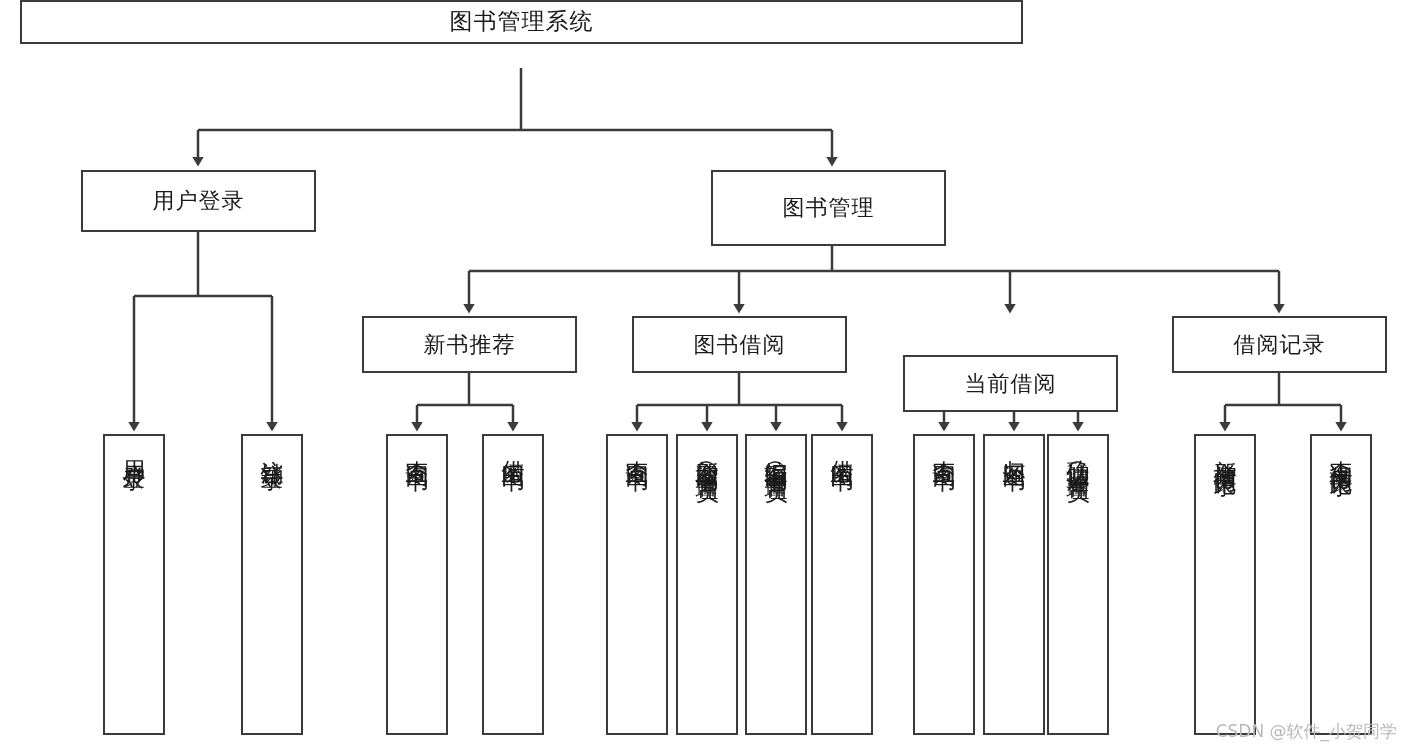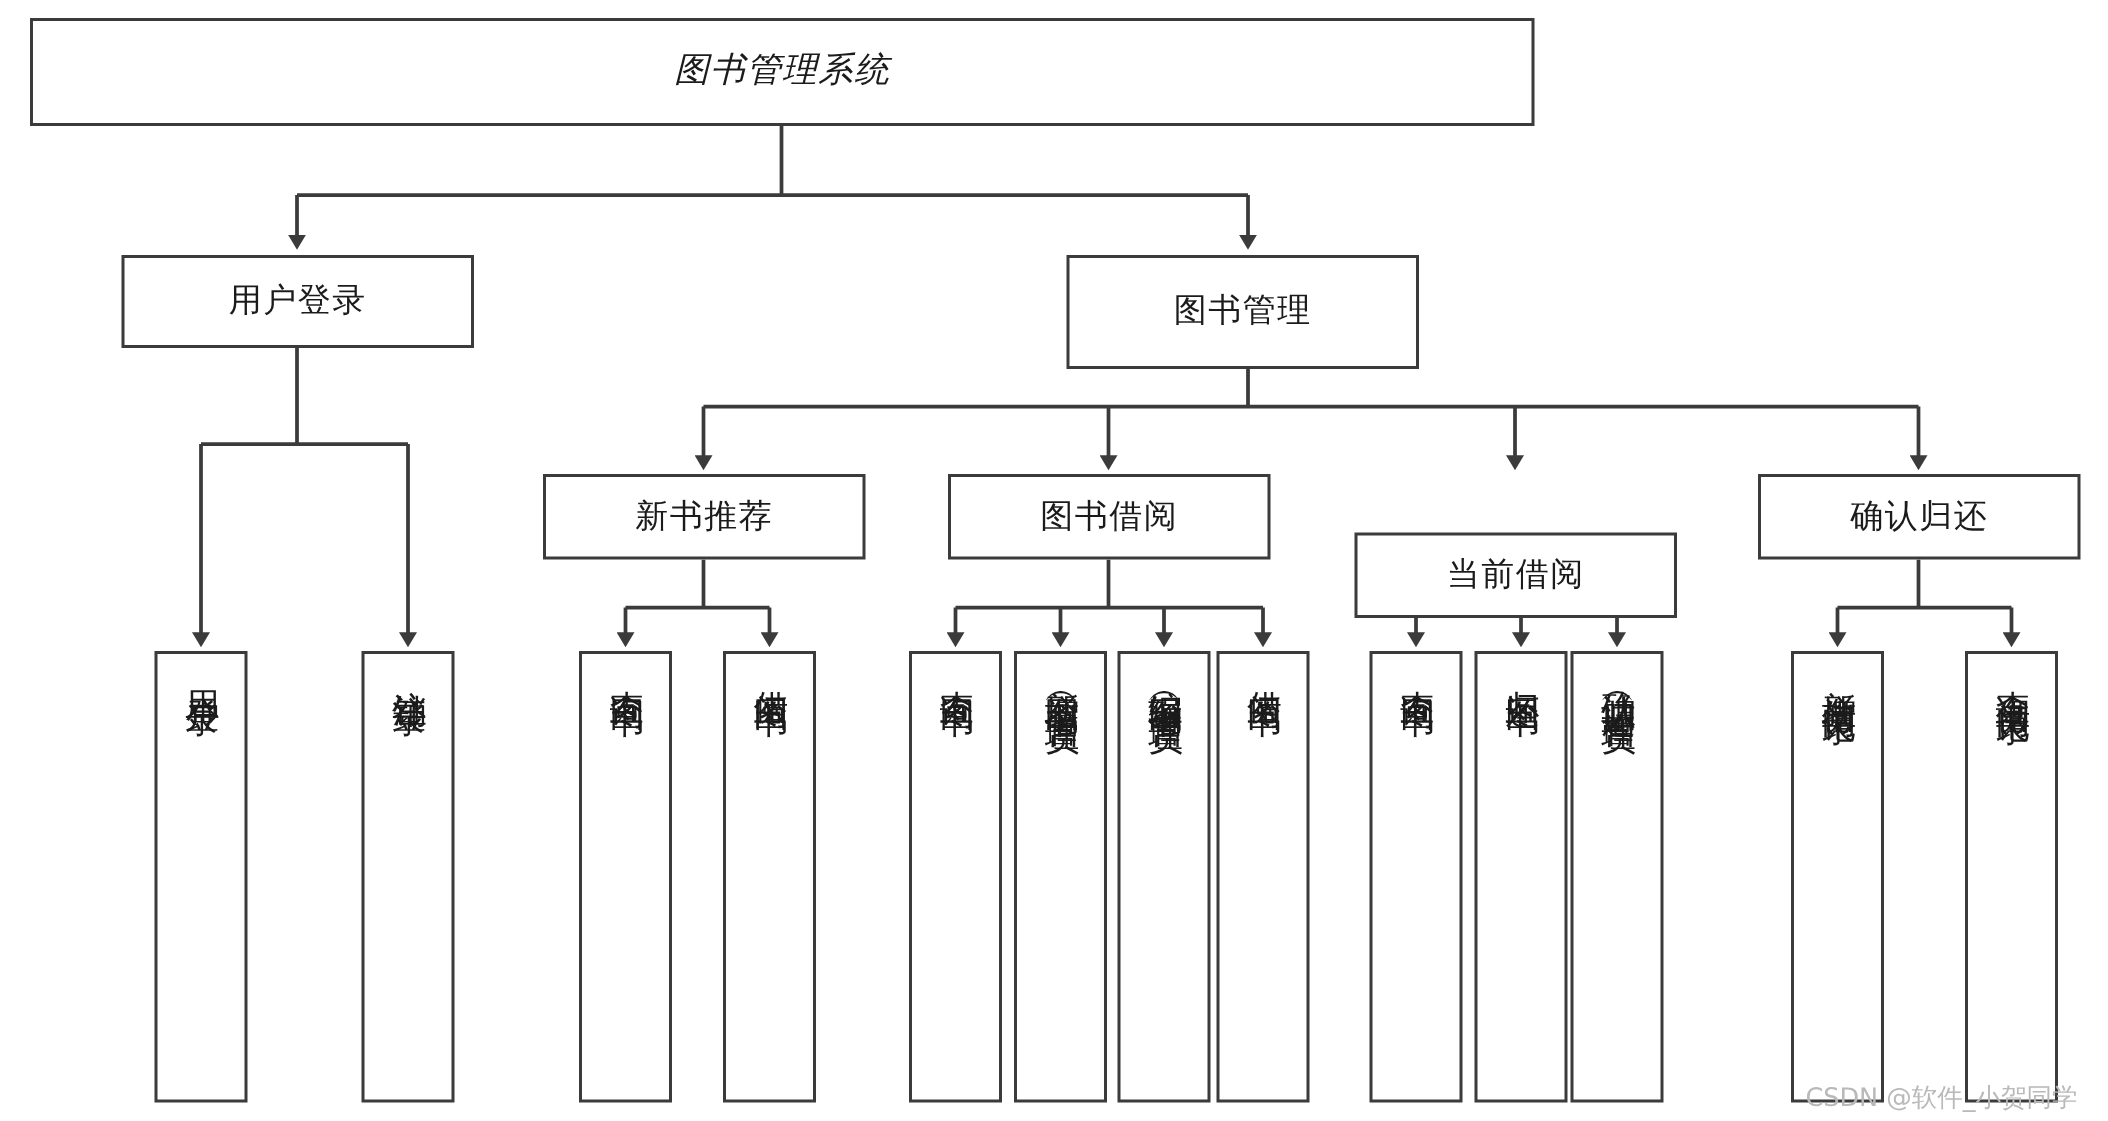--- a/index.html
+++ b/index.html
@@ -60,21 +60,21 @@
   .node.v .label {
     writing-mode: vertical-rl;
     text-orientation: upright;
     font-size: 23px;
     line-height: 1.0;
     letter-spacing: 3px;
     white-space: nowrap;
   }
   .watermark {
     position: absolute;
-    right: 20px;
+    right: 8px;
     bottom: 4px;
     font-size: 17px;
     color: #b9b9b9;
     white-space: nowrap;
     z-index: 5;
     font-family: "DejaVu Sans", "Liberation Sans", sans-serif;
   }
 </style>
 </head>
 <body>
@@ -124,42 +124,42 @@
       <path d="M1014,405 L1014,423" marker-end="url(#ah)"></path>
       <path d="M1078,405 L1078,423" marker-end="url(#ah)"></path>
 
       <path d="M1279,373 L1279,405"></path>
       <path d="M1225,405 L1341,405"></path>
       <path d="M1225,405 L1225,423" marker-end="url(#ah)"></path>
       <path d="M1341,405 L1341,423" marker-end="url(#ah)"></path>
     </g>
   </svg>
 
-  <div class="node root h" style="left:20px; top:12px; width:1003px; height:72px;font-style:italic;">
+  <div class="node root h" style="left:20px; top:0; width:1003px; height:44px;">
     <span class="label">图书管理系统</span>
   </div>
 
   <div class="node h" style="left:81px; top:170px; width:235px; height:62px;">
     <span class="label">用户登录</span>
   </div>
   <div class="node h" style="left:711px; top:170px; width:235px; height:76px;">
     <span class="label">图书管理</span>
   </div>
 
   <div class="node h" style="left:632px; top:316px; width:215px; height:57px;">
     <span class="label">图书借阅</span>
   </div>
   <div class="node h" style="left:362px; top:316px; width:215px; height:57px;">
     <span class="label">新书推荐</span>
   </div>
   <div class="node h" style="left:903px; top:316px; width:215px; height:57px;margin-top:39px;">
     <span class="label">当前借阅</span>
   </div>
   <div class="node h" style="left:1172px; top:316px; width:215px; height:57px;">
-    <span class="label">确认归还</span>
+    <span class="label">借阅记录</span>
   </div>
 
   <div class="node v" style="left:103px; top:434px; width:62px; height:301px;">
     <span class="label">用户登录</span>
   </div>
   <div class="node v" style="left:241px; top:434px; width:62px; height:301px;">
     <span class="label">注销登录</span>
   </div>
 
   <div class="node v" style="left:386px; top:434px; width:62px; height:301px;">

